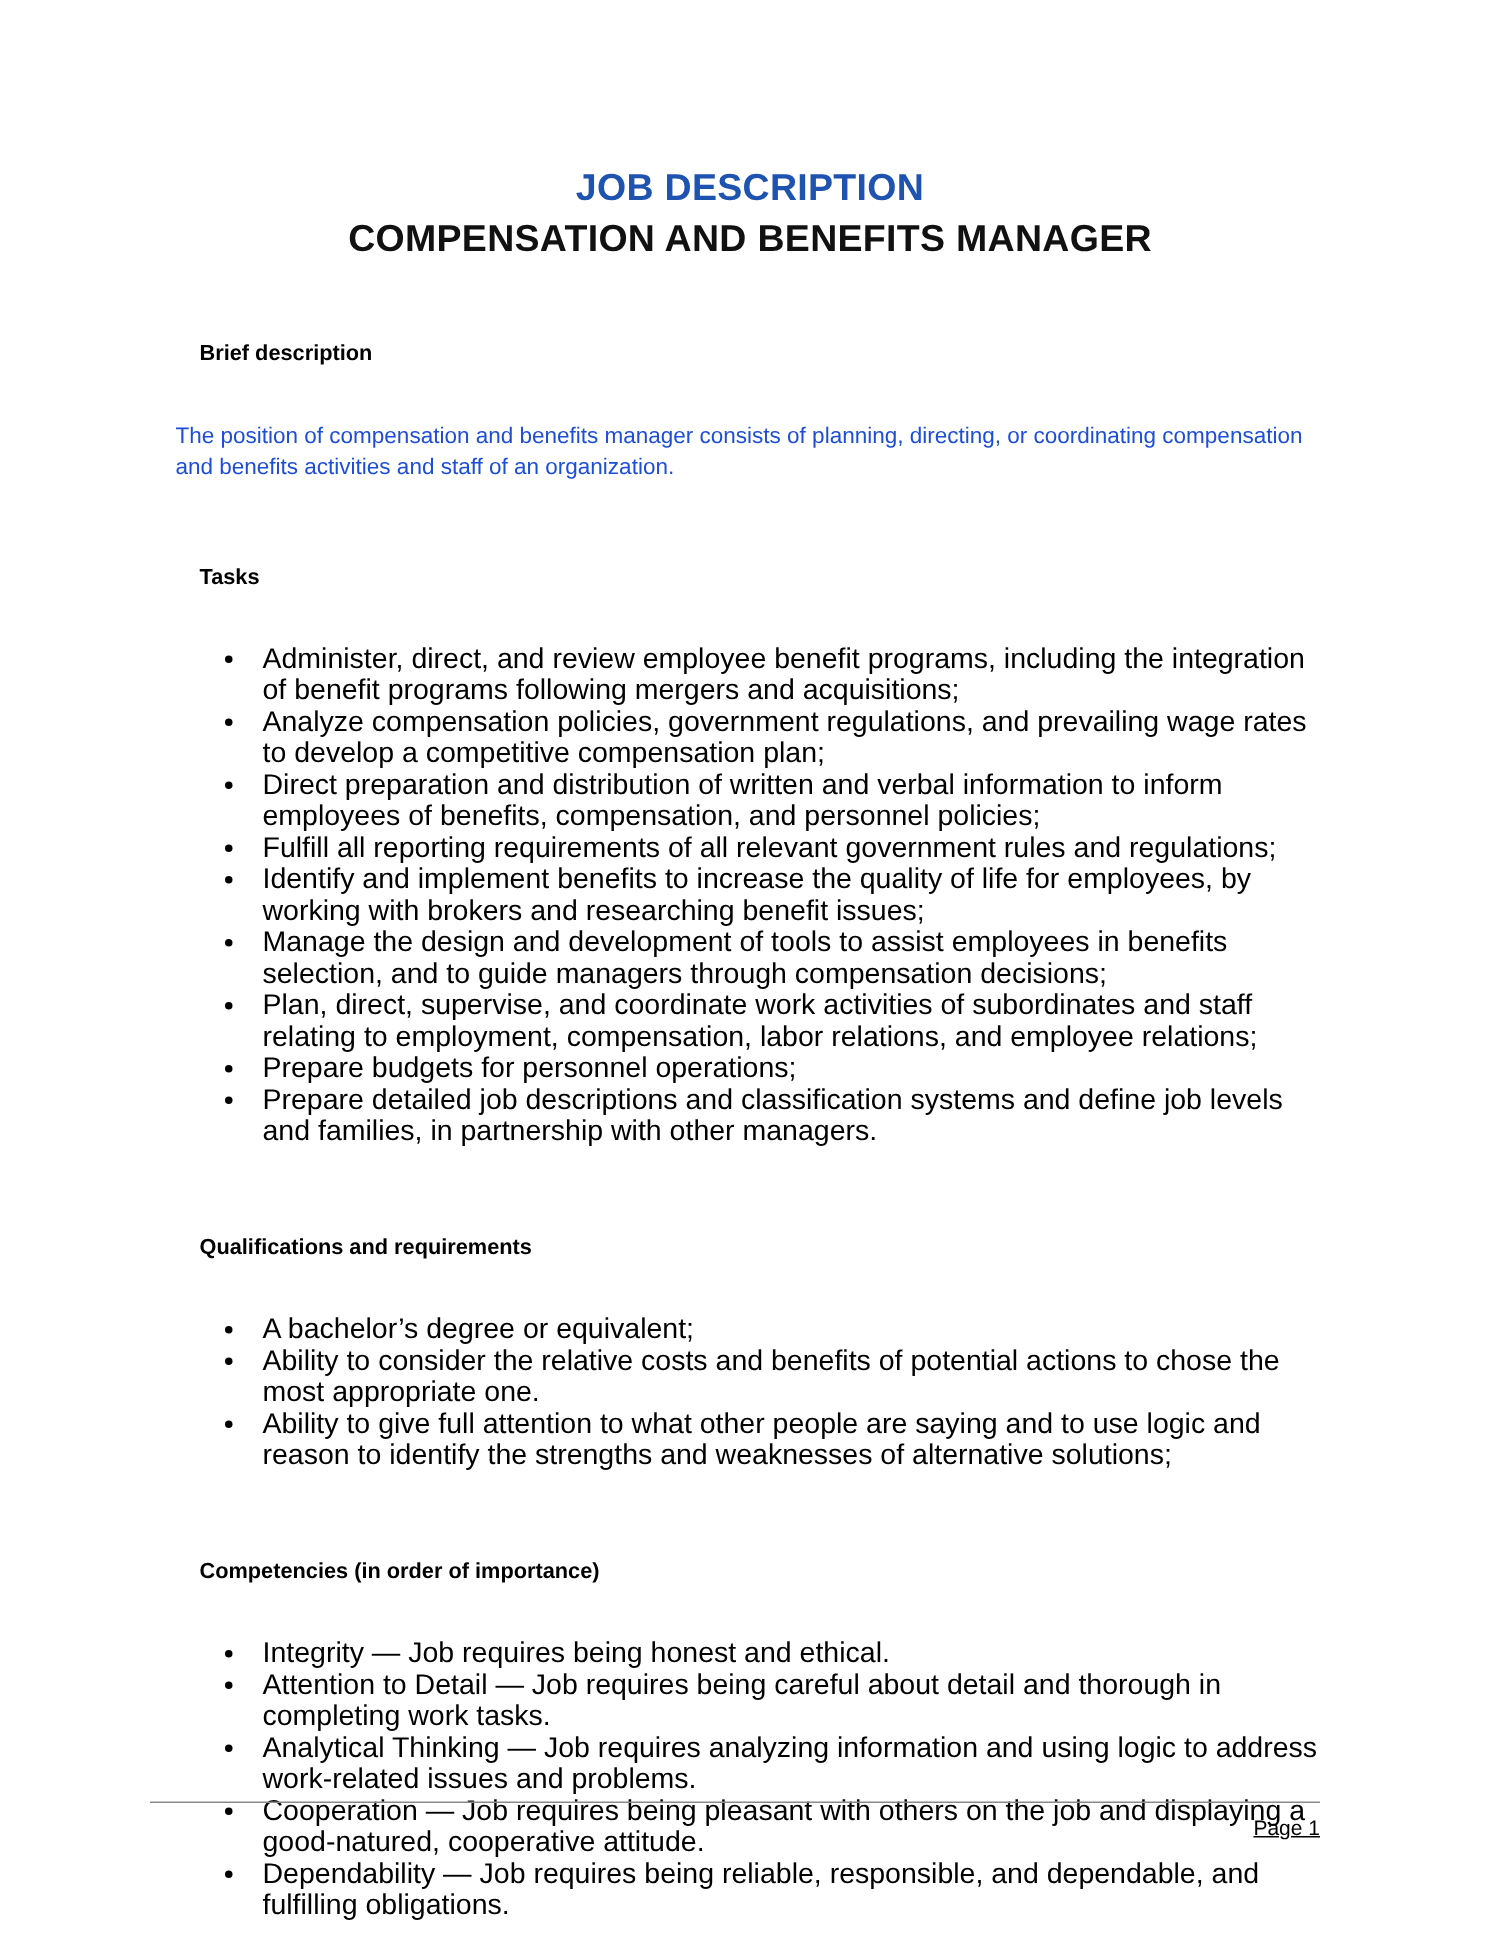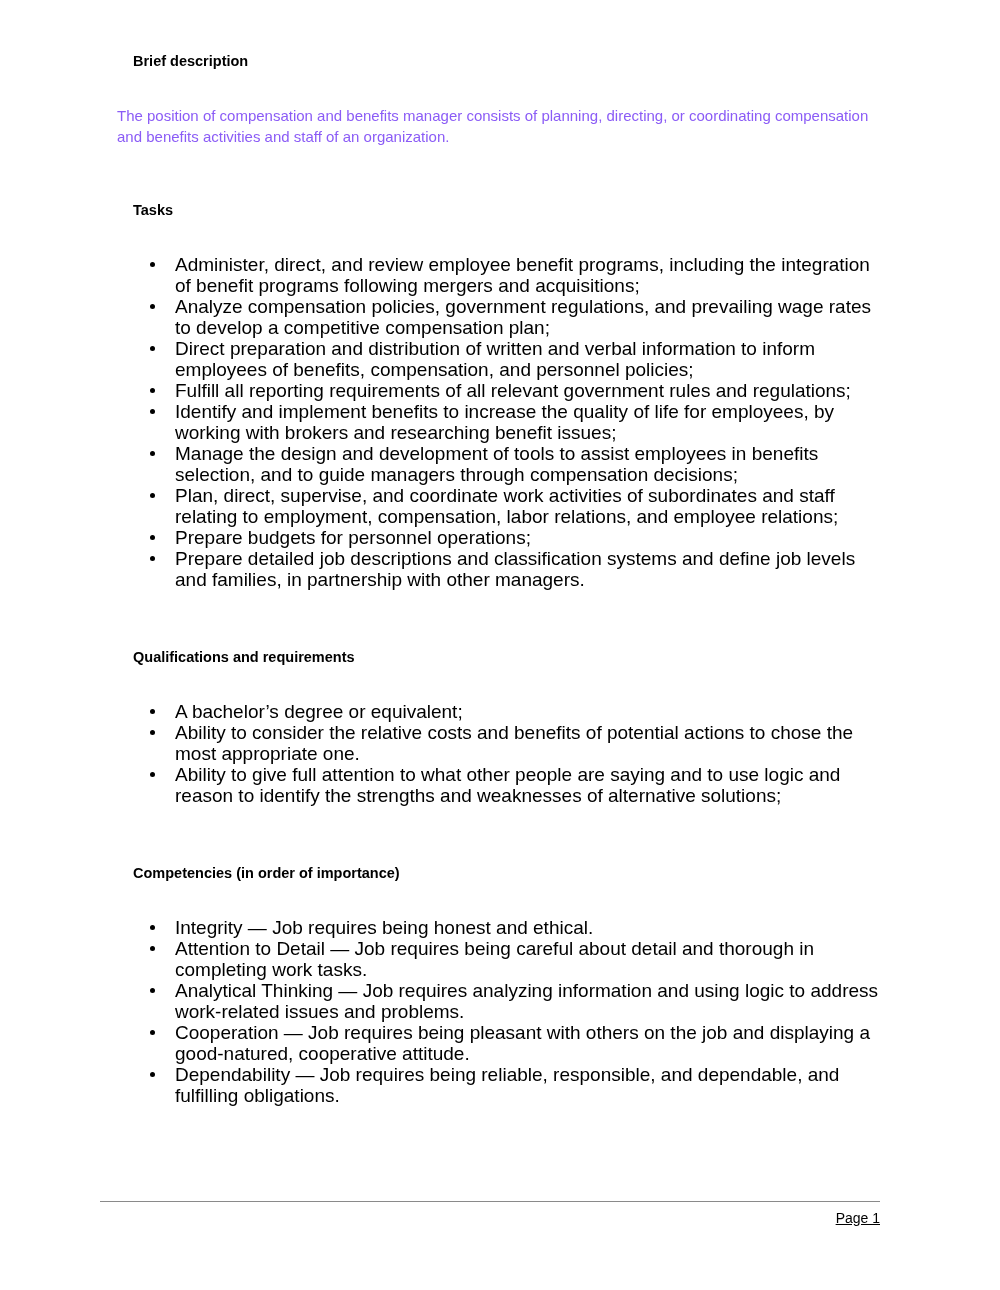--- a/index.html
+++ b/index.html
@@ -57,21 +57,21 @@
     font-size: 14.5px;
     font-weight: bold;
     color: #000000;
     margin: 16px;
     line-height: 19px;
   }
 
   .paragraph {
     font-size: 15px;
     line-height: 21px;
-    color: #8b5cf6;
+    color: #1d4ed8;
     margin: 0;
     max-width: 765px;
   }
 
   ul.bullets {
     list-style: none;
     margin: 0;
     padding: 0;
   }
   ul.bullets li {
@@ -117,20 +117,24 @@
     font-size: 14px;
     line-height: 20px;
     color: #000000;
   }
 </style>
 </head>
 <body>
 
 <div class="page">
 
+  <div class="title-block">
+    <div class="title-main">JOB DESCRIPTION</div>
+    <div class="title-sub">COMPENSATION AND BENEFITS MANAGER</div>
+  </div>
 
   <div class="content">
 
     <div class="section">
       <div class="section-heading">Brief description</div>
       <div class="gap-after-heading"></div>
       <p class="paragraph">The position of compensation and benefits manager consists of planning, directing, or coordinating compensation and benefits activities and staff of an organization.</p>
     </div>
 
     <div class="gap-section-lg"></div>

